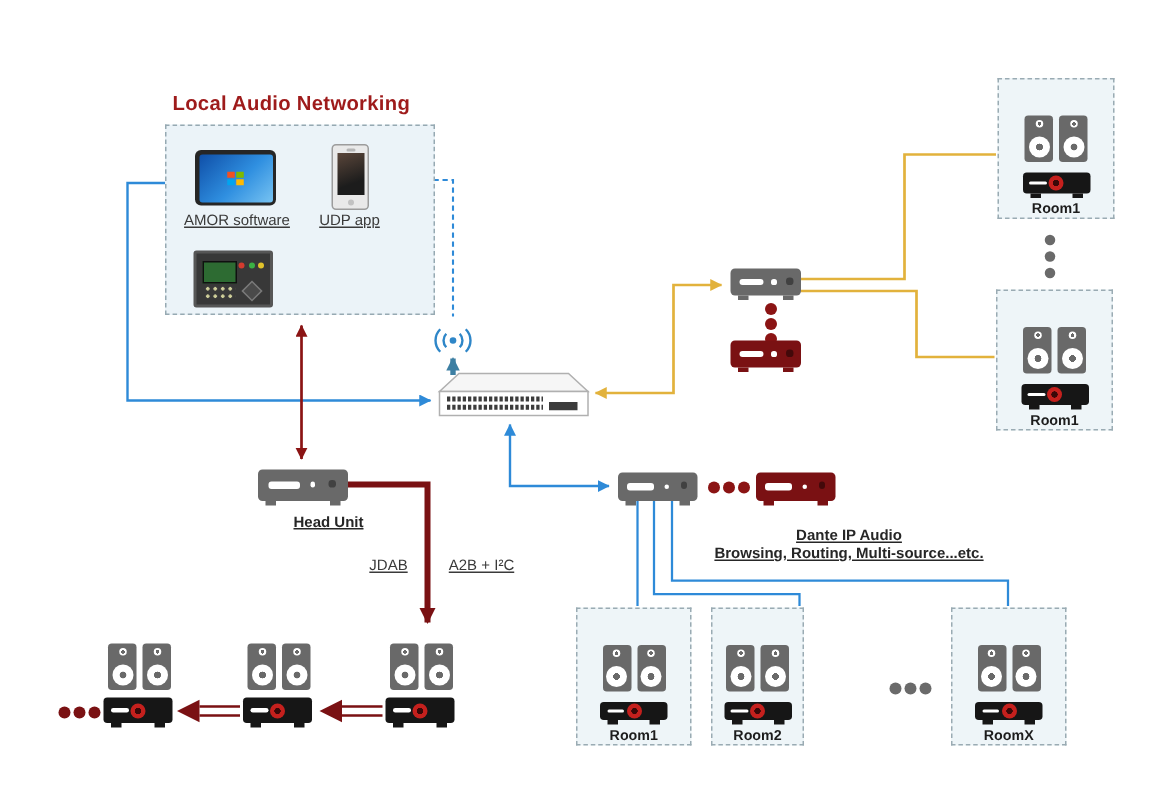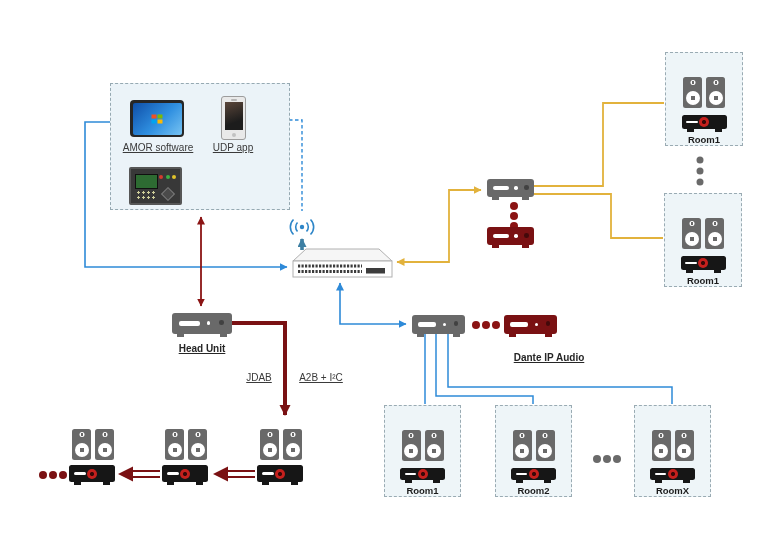--- a/index.html
+++ b/index.html
@@ -36,21 +36,21 @@
   .amp.black .slot{left:10%;top:40%;width:26%;height:18%;}
   .amp .d1{position:absolute;left:58%;top:40%;width:3.5px;height:3.5px;border-radius:50%;background:#ffffff;}
   .amp .d2{position:absolute;left:79%;top:34%;width:4.5px;height:4.5px;border-radius:50%;background:rgba(0,0,0,.38);}
   .amp.maroon .d2{background:rgba(0,0,0,.45);}
   .amp .logo{position:absolute;left:50%;top:50%;transform:translate(-50%,-50%);width:10px;height:10px;
     border-radius:50%;background:radial-gradient(circle,#3a0808 0 2px,#c5201d 2.2px);}
 
   
   .lbl{position:absolute;z-index:3;font-size:10px;color:#3a3a3a;white-space:nowrap;}
   .lbl.c{transform:translateX(-50%);text-decoration:underline;}
-  .lbl.b{font-weight:bold;color:#262626;}
+  .lbl.b{font-weight:bold;color:#262626;margin-left:17px;}
   .room-label{margin-top:5px;font-size:9.5px;font-weight:bold;color:#1c1c1c;}
   .title{position:absolute;z-index:3;left:115px;top:61px;font-size:13.5px;font-weight:bold;color:#9e1b1b;letter-spacing:.2px;}
   .web-lbl{position:absolute;z-index:3;left:232px;top:175px;transform:translateX(-50%);
     width:110px;text-align:center;font-size:10px;color:#3a3a3a;line-height:11.5px;}
 
   
   .laptop{position:absolute;z-index:3;width:54px;height:37px;background:#262626;border-radius:4px;
     padding:2.5px;box-sizing:border-box;}
   .laptop .lscreen{width:100%;height:100%;border-radius:2px;position:relative;
     background:linear-gradient(135deg,#0f4fa8,#2f8fe0 55%,#77c3f2);}
@@ -192,20 +192,21 @@
 
     <g stroke="#2e86c8" fill="none" stroke-width="1.6">
       <circle cx="302" cy="227" r="2.2" fill="#2e86c8" stroke="none"></circle>
       <path d="M297.5,222.5 a6.5,6.5 0 0,0 0,9"></path>
       <path d="M293.5,219.5 a10.5,10.5 0 0,0 0,15"></path>
       <path d="M306.5,222.5 a6.5,6.5 0 0,1 0,9"></path>
       <path d="M310.5,219.5 a10.5,10.5 0 0,1 0,15"></path>
     </g>
   </svg>
 
+  <div class="title">Local Audio Networking</div>
 
   <div class="group-box" style="left:110px;top:83px;width:180px;height:127px"></div>
 
   <div class="laptop node" style="left:130px;top:100px">
     <div class="lscreen">
       <span class="winflag">
           <i></i>
           <i></i>
           <i></i>
           <i></i>
@@ -256,20 +257,21 @@
     <span class="d1"></span>
     <span class="d2"></span>
   </div>
   <div class="amp maroon" style="left:504px;top:315px;width:53px;height:19px">
     <span class="slot"></span>
     <span class="d1"></span>
     <span class="d2"></span>
   </div>
 
   <div class="lbl c b" style="left:549px;top:352px">Dante IP Audio</div>
+  <div class="lbl c b" style="left:549px;top:364px">Browsing, Routing,  Multi-source...etc.</div>
 
   <div class="room" style="left:665px;top:52px;width:78px;height:94px">
     <div class="spk-pair">
       <div class="spk"></div>
       <div class="spk"></div>
     </div>
     <div class="amp black">
       <span class="slot"></span>
       <span class="logo"></span>
     </div>
@@ -293,21 +295,21 @@
       <div class="spk"></div>
       <div class="spk"></div>
     </div>
     <div class="amp black">
       <span class="slot"></span>
       <span class="logo"></span>
     </div>
     <div class="room-label">Room1</div>
   </div>
 
-  <div class="room" style="left:495px;top:405px;width:77px;height:92px">
+  <div class="room" style="left:474px;top:405px;width:62px;height:92px">
     <div class="spk-pair">
       <div class="spk"></div>
       <div class="spk"></div>
     </div>
     <div class="amp black">
       <span class="slot"></span>
       <span class="logo"></span>
     </div>
     <div class="room-label">Room2</div>
   </div>

